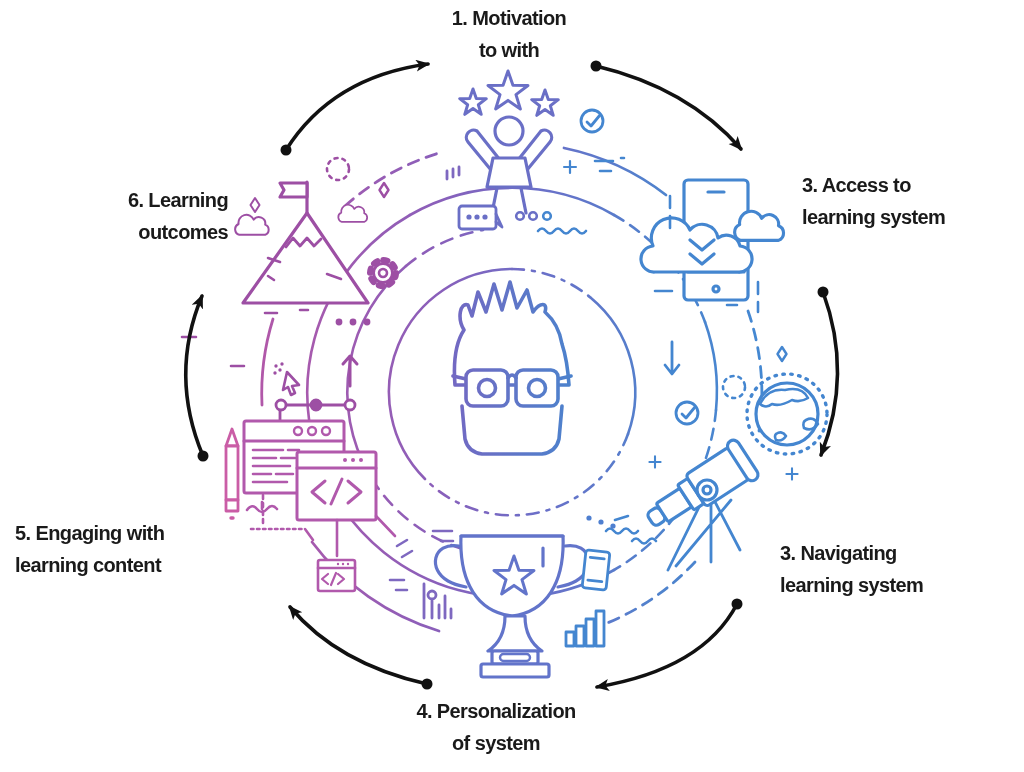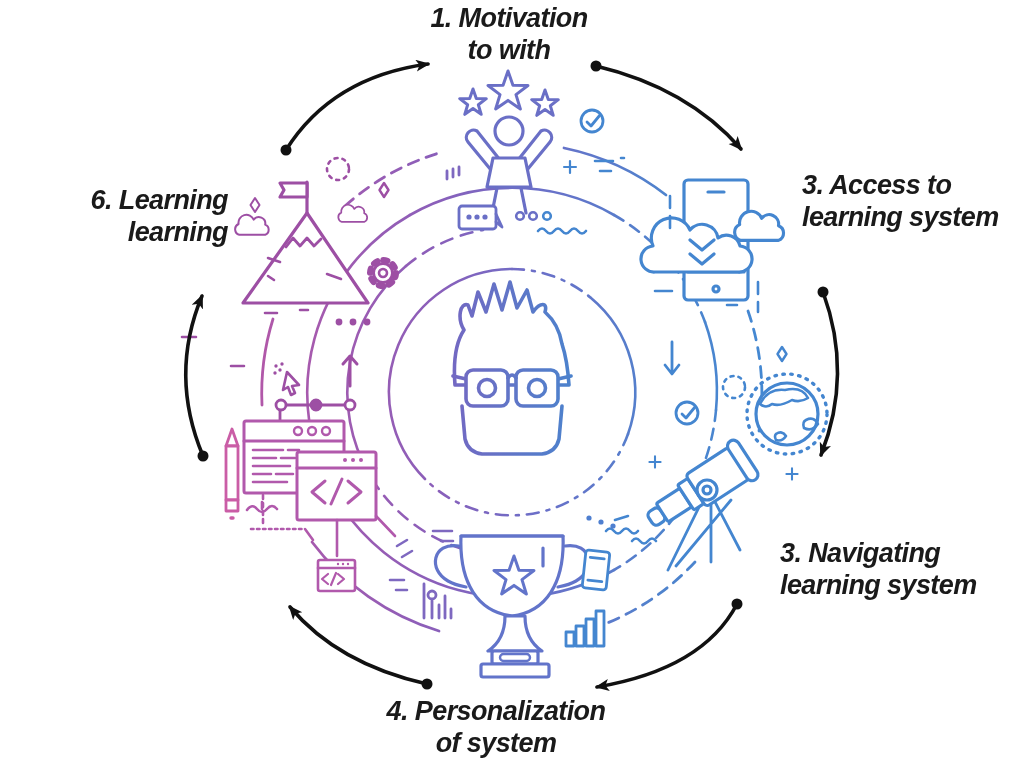--- a/index.html
+++ b/index.html
@@ -1,20 +1,20 @@
 <!DOCTYPE html>
 <html><head>
 <meta charset="utf-8">
 <style>
   html,body{margin:0;padding:0;background:#ffffff;}
   #stage{position:relative;width:1024px;height:772px;background:#ffffff;overflow:hidden;
          font-family:"Liberation Sans", sans-serif;}
   #art{position:absolute;left:0;top:0;}
-  .lbl{position:absolute;font-weight:700;font-size:27px;line-height:32px;
-       letter-spacing:-0.6px;color:#1a1a1a;white-space:nowrap;font-style:italic;}
+  .lbl{position:absolute;font-weight:700;font-size:20px;line-height:32px;
+       letter-spacing:-0.6px;color:#1a1a1a;white-space:nowrap;}
   .lbl span{display:block;}
   .lbl.center{text-align:center;transform:translateX(-50%);}
   .lbl.right{text-align:right;transform:translateX(-100%);}
   svg *{stroke-linecap:round;stroke-linejoin:round;}
   .nf{fill:none;}
   .wf{fill:#ffffff;}
   .ring{fill:none;stroke:url(#ringGrad);stroke-width:2.6;}
   .flow{fill:none;stroke:url(#ringGrad);stroke-width:2.8;}
   .blue{stroke:#4486d0;}
   .peri{stroke:#6a6fc6;}
@@ -332,18 +332,22 @@
   <span>learning system</span>
 </div>
 <div class="lbl" style="left:780px;top:517px;margin-top:20px;">
   <span>3. Navigating</span>
   <span>learning system</span>
 </div>
 <div class="lbl center" style="left:496px;top:695px;">
   <span>4. Personalization</span>
   <span>of system</span>
 </div>
+<div class="lbl" style="left:15px;top:517px;">
+  <span>5. Engaging with</span>
+  <span>learning content</span>
+</div>
 <div class="lbl right" style="left:228px;top:184px;">
   <span>6. Learning</span>
-  <span>learning</span>
+  <span>outcomes</span>
 </div>
 
 </div>
 
 </body></html>

